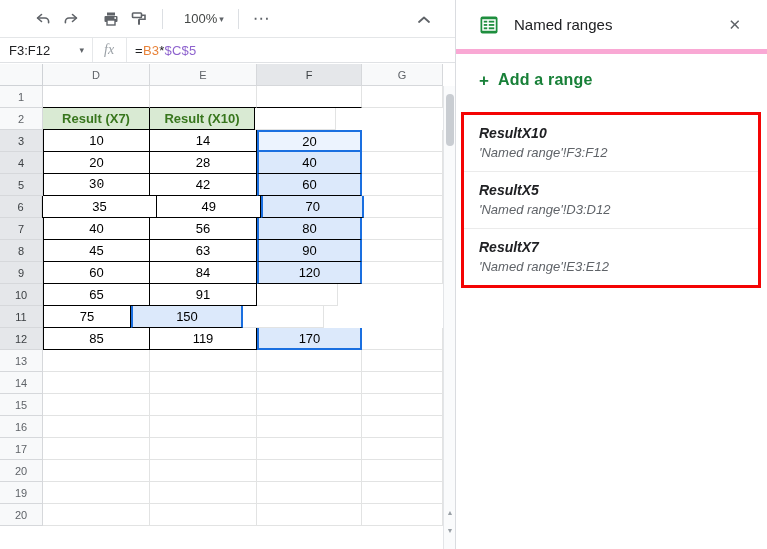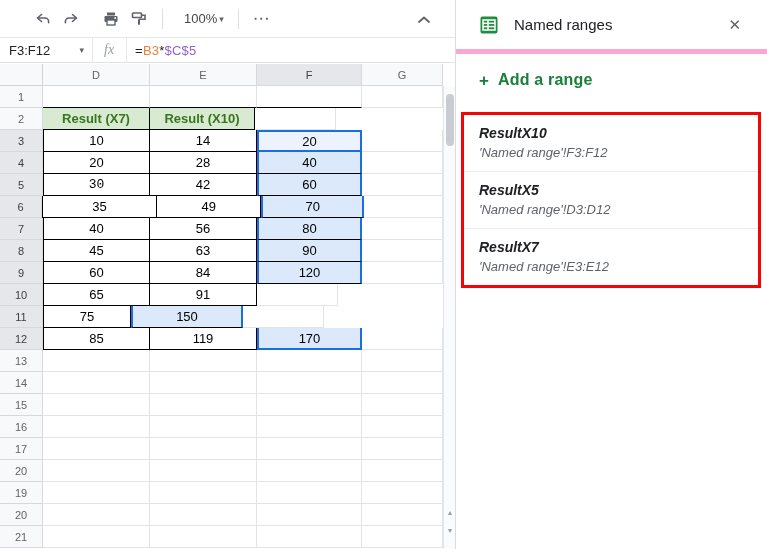--- a/index.html
+++ b/index.html
@@ -270,27 +270,20 @@
             <div class="cell" style="width: 105px;"></div>
             <div class="cell" style="width: 81px;"></div>
           </div>
           <div class="grow">
             <div class="hdr rowhdr">20</div>
             <div class="cell" style="width: 107px;"></div>
             <div class="cell" style="width: 107px;"></div>
             <div class="cell" style="width: 105px;"></div>
             <div class="cell" style="width: 81px;"></div>
           </div>
-          <div class="grow">
-            <div class="hdr rowhdr">21</div>
-            <div class="cell" style="width: 107px;"></div>
-            <div class="cell" style="width: 107px;"></div>
-            <div class="cell" style="width: 105px;"></div>
-            <div class="cell" style="width: 81px;"></div>
-          </div>
         </div>
       <div class="watermark">
         
         
       </div>
     </div>
 
     <div class="vscroll">
       <div class="vthumb"></div>
       <div class="varrow up">▲</div>

